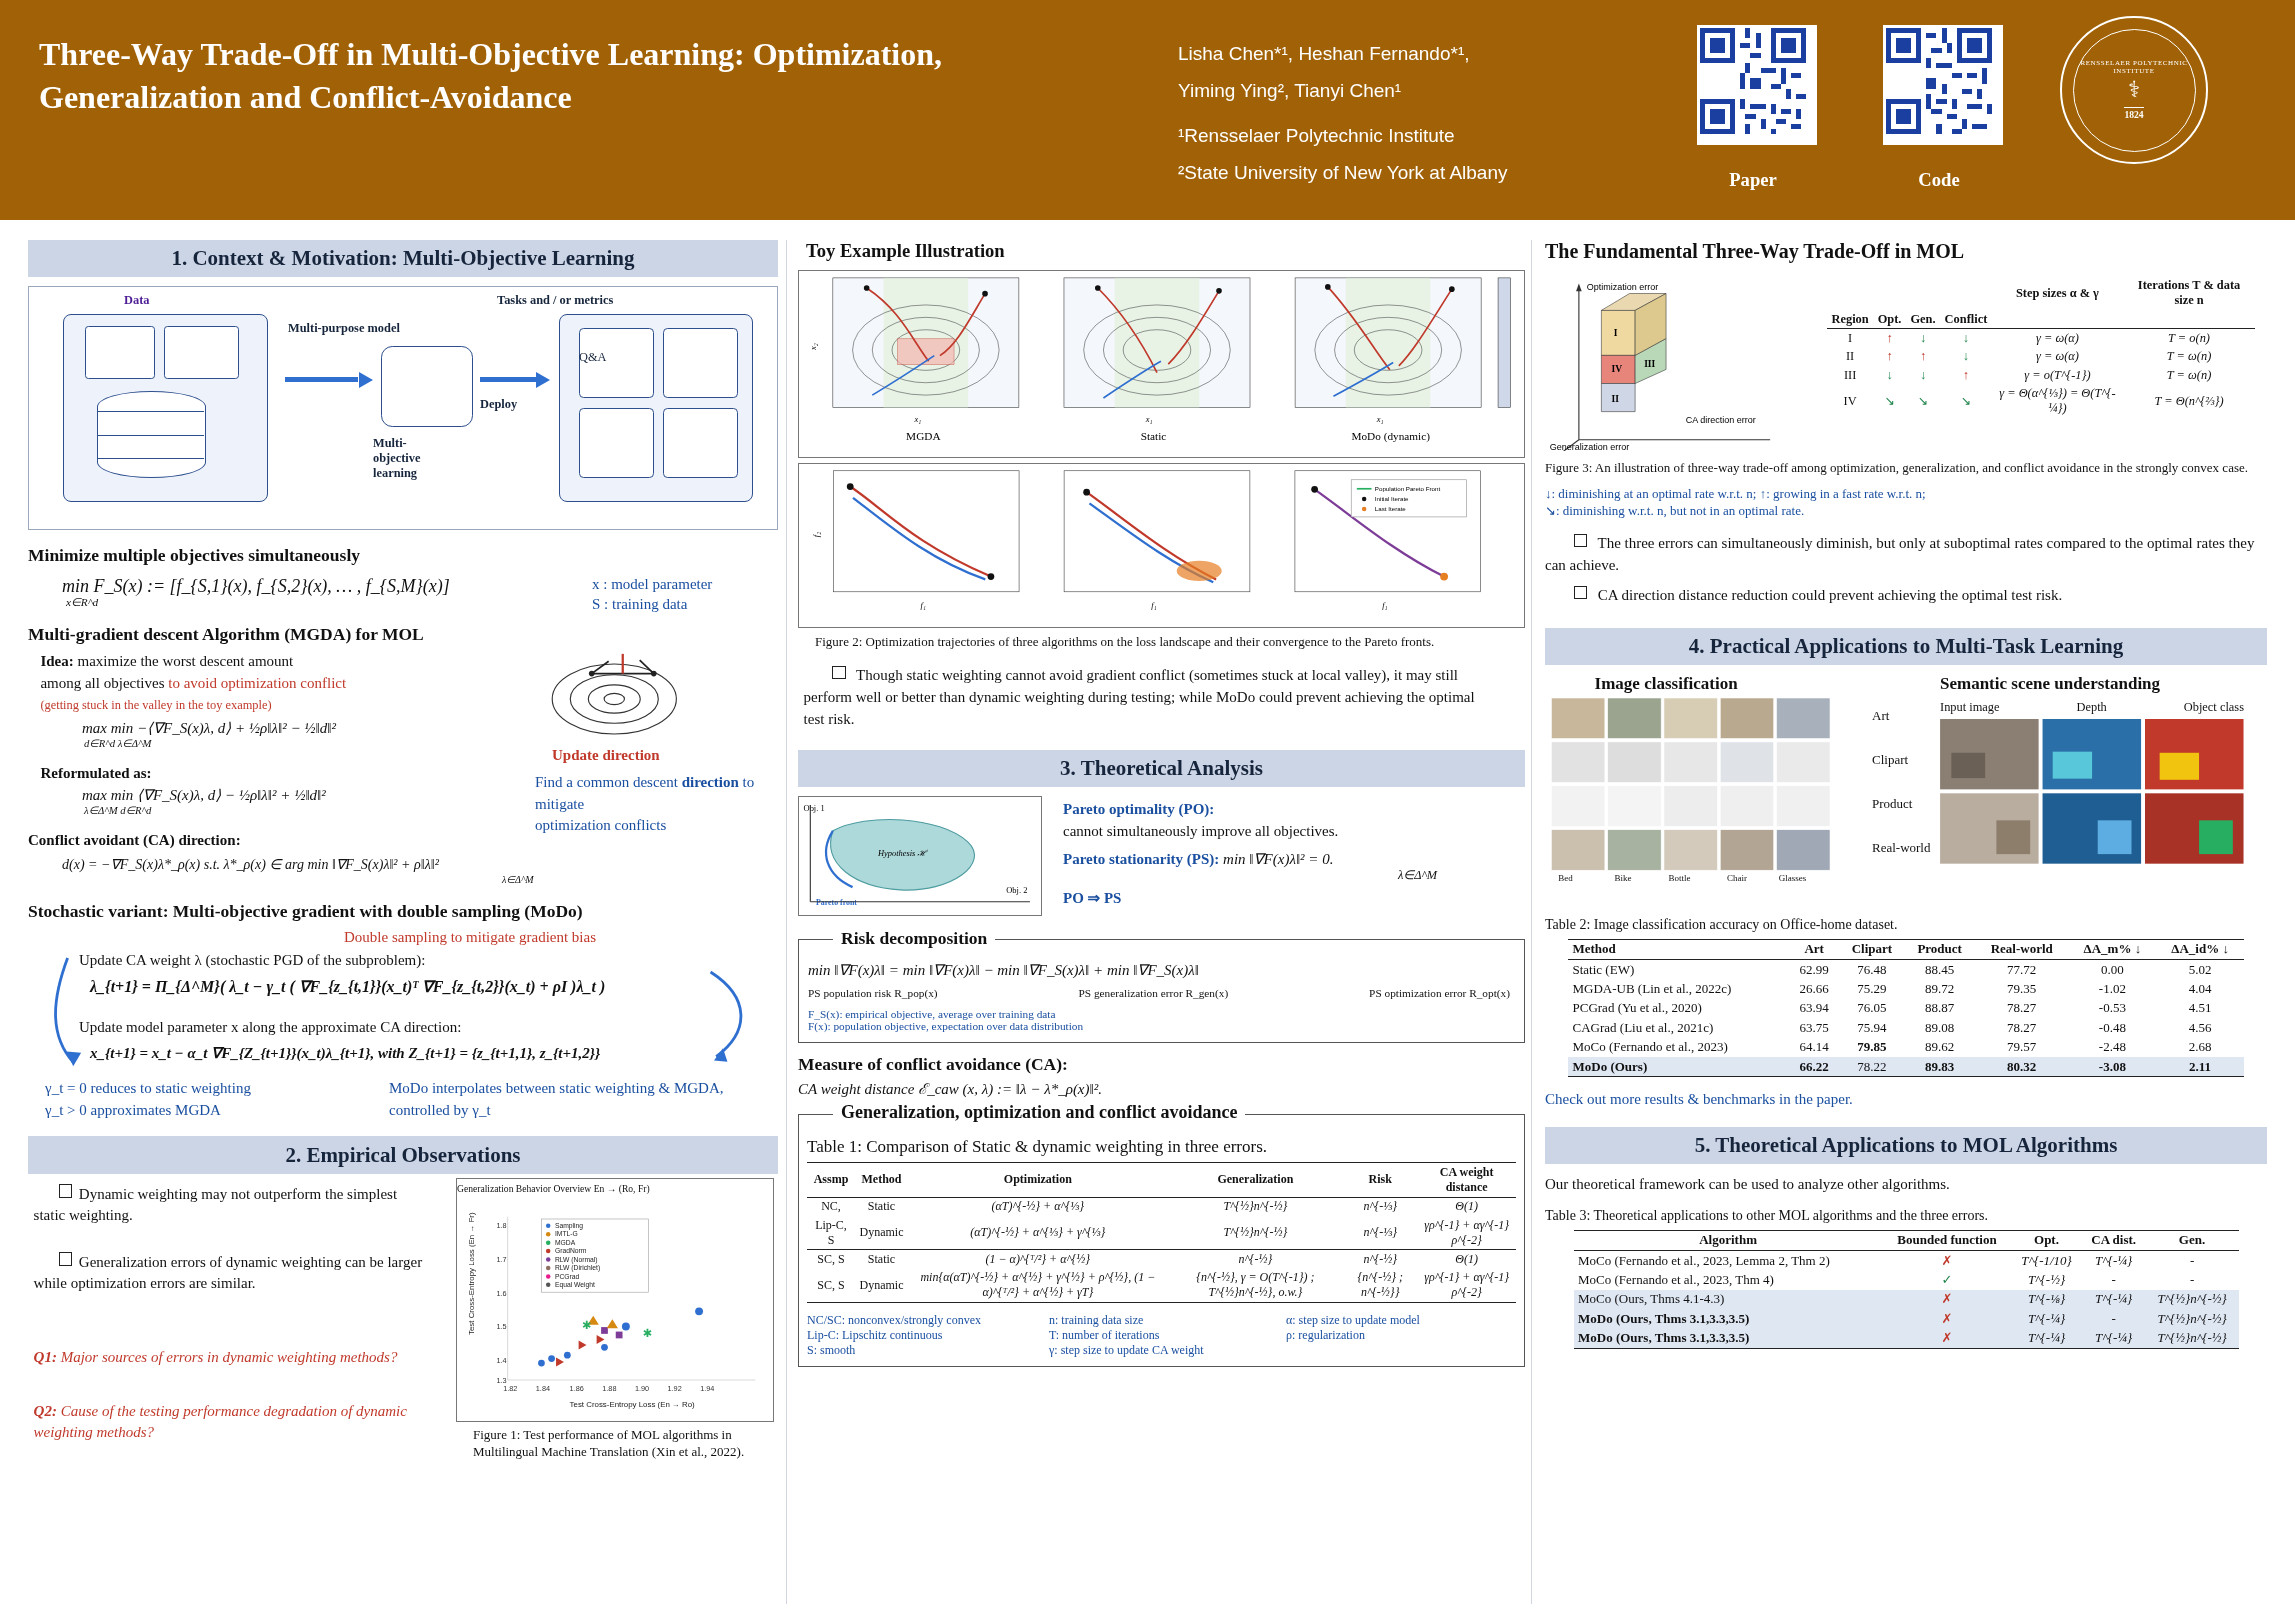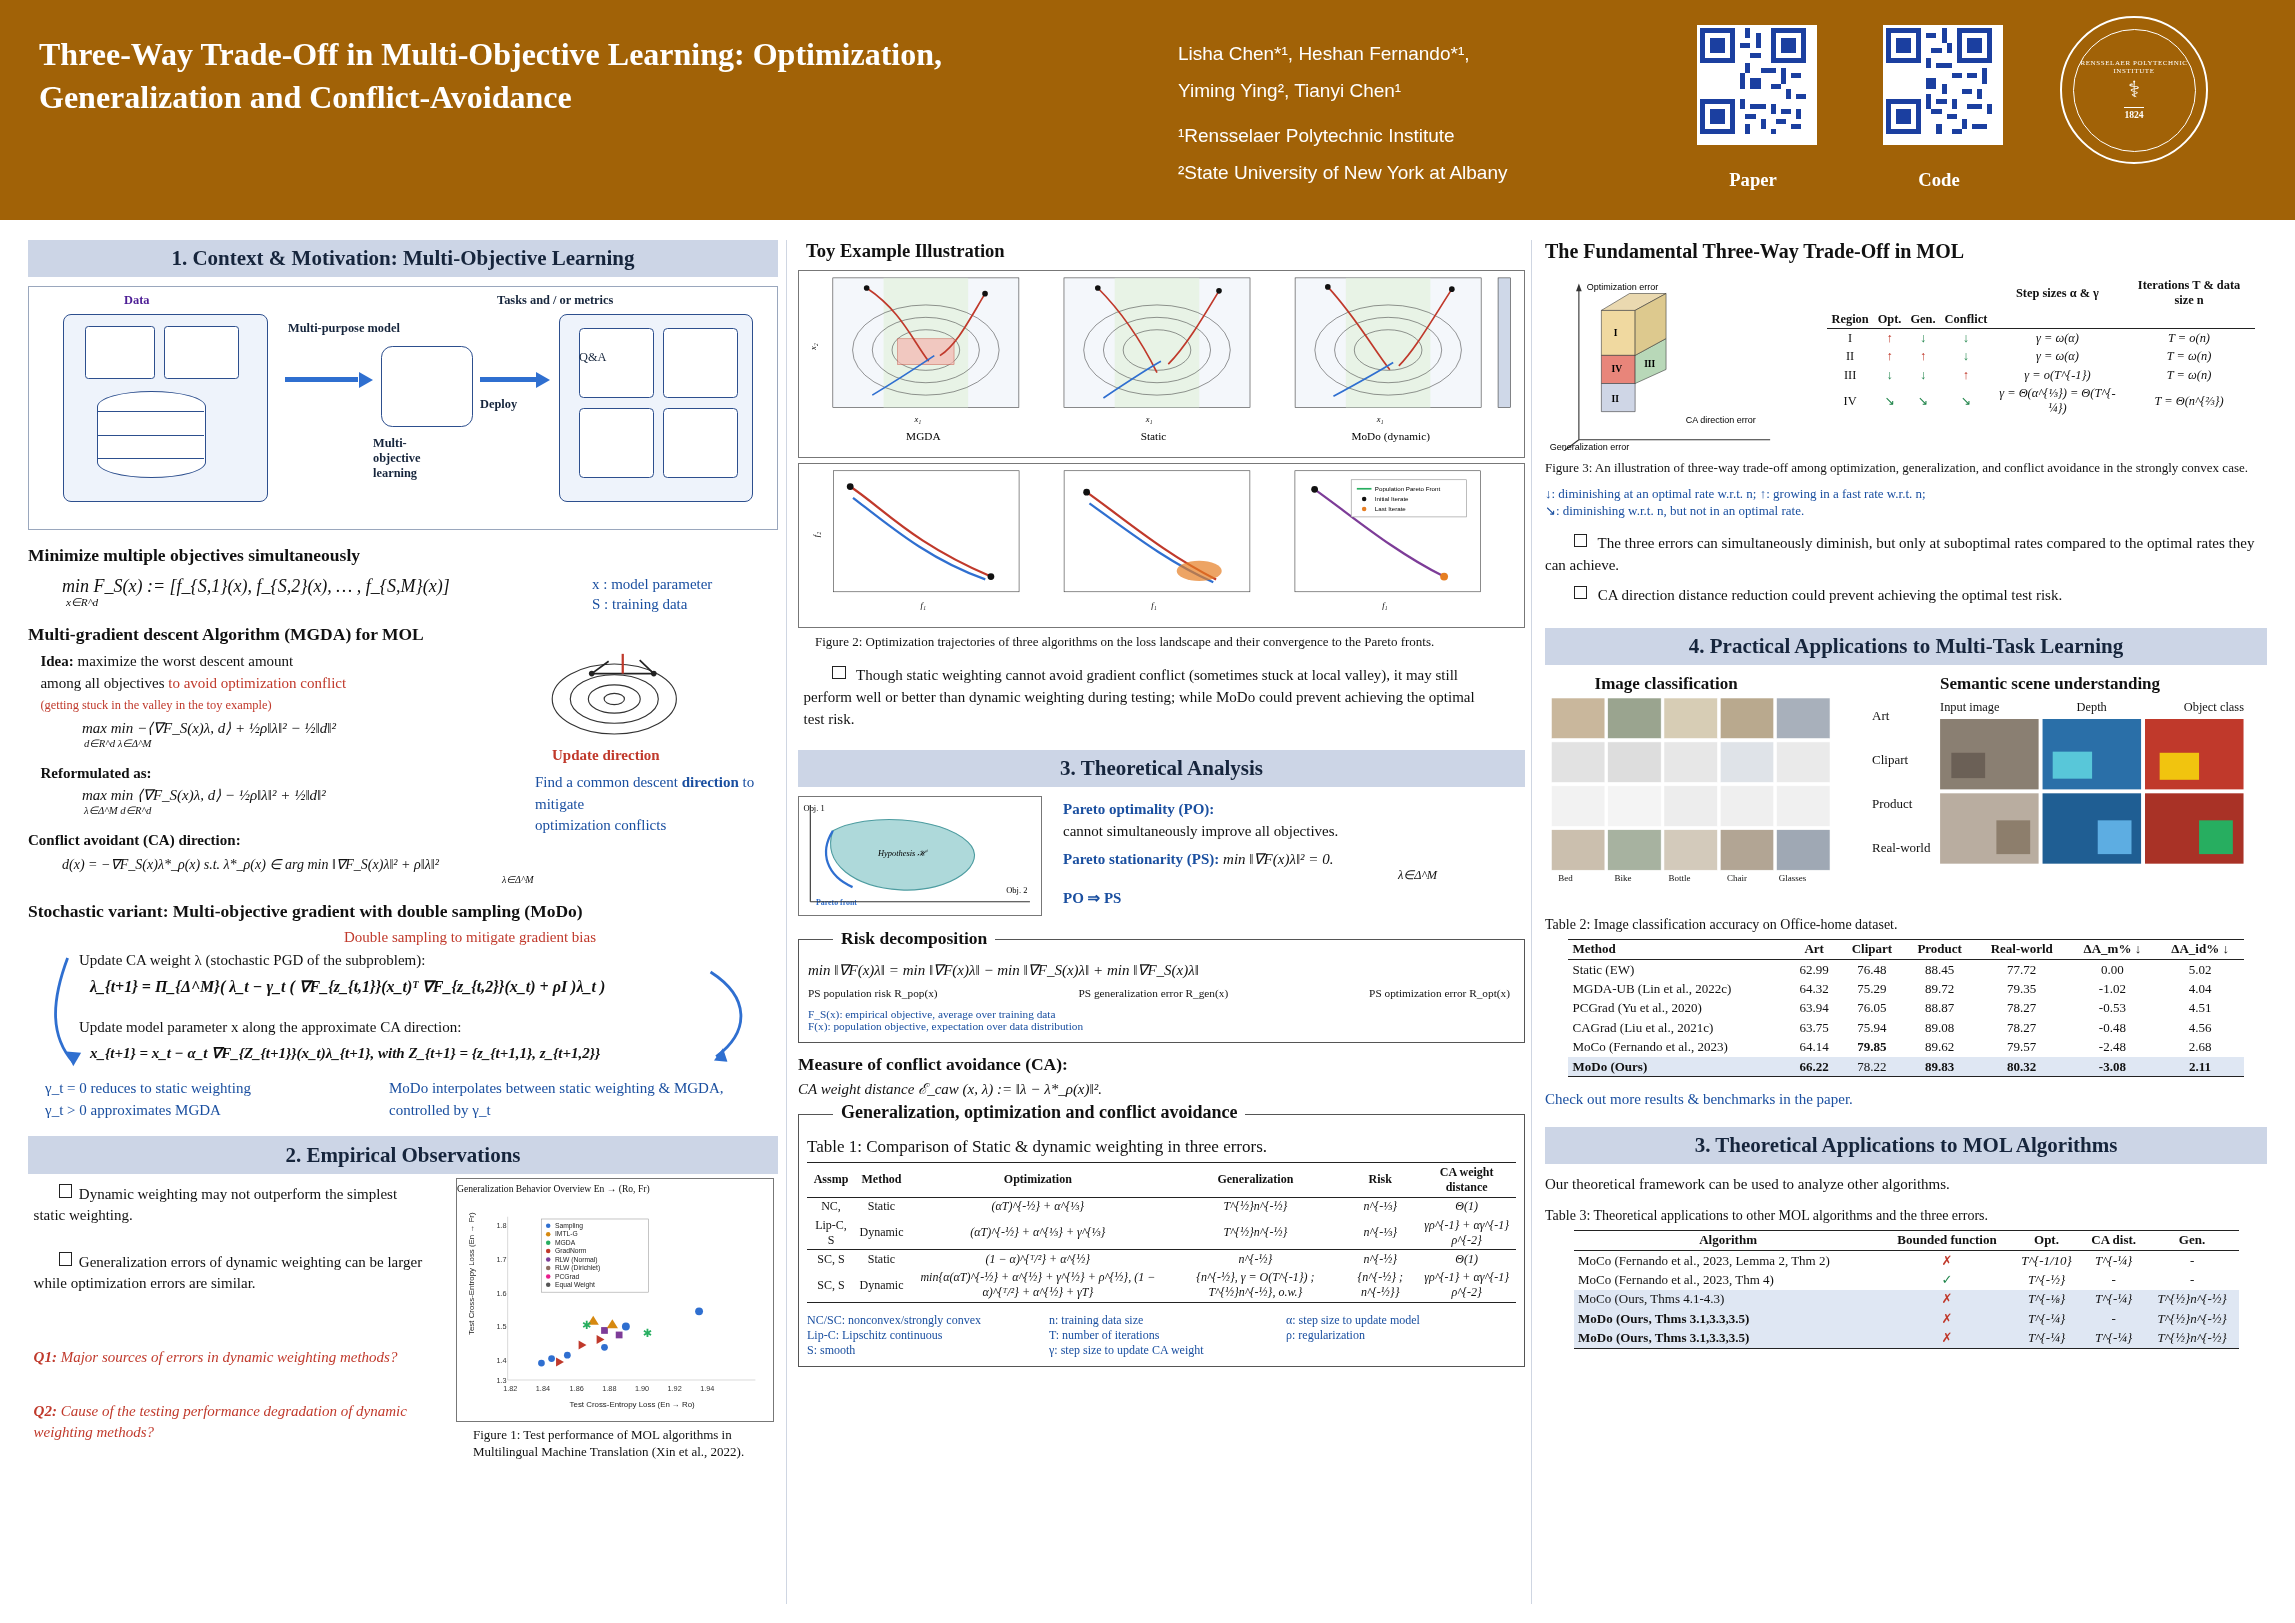--- a/index.html
+++ b/index.html
@@ -733,21 +733,21 @@
           <td style="text-align:left">Static (EW)</td>
           <td>62.99</td>
           <td>76.48</td>
           <td>88.45</td>
           <td>77.72</td>
           <td>0.00</td>
           <td>5.02</td>
         </tr>
         <tr>
           <td style="text-align:left">MGDA-UB (Lin et al., 2022c)</td>
-          <td>64.32</td>
+          <td>26.66</td>
           <td>75.29</td>
           <td>89.72</td>
           <td>79.35</td>
           <td>-1.02</td>
           <td>4.04</td>
         </tr>
         <tr>
           <td style="text-align:left">PCGrad (Yu et al., 2020)</td>
           <td>63.94</td>
           <td>76.05</td>
@@ -781,21 +781,21 @@
           <td style="font-weight:bold">89.83</td>
           <td style="font-weight:bold">80.32</td>
           <td style="font-weight:bold">-3.08</td>
           <td style="font-weight:bold">2.11</td>
         </tr>
       </tbody>
     </table>
 
     <div class="blue txt" style="margin-top:11.3px;">Check out more results &amp; benchmarks in the paper.</div>
 
-    <div class="sec-head" style="margin-top:17px;">3. Theoretical Applications to MOL Algorithms</div>
+    <div class="sec-head" style="margin-top:17px;">5. Theoretical Applications to MOL Algorithms</div>
 
     <div class="txt" style="margin-top:10px;">
       <span>Our theoretical framework can be used to analyze other algorithms.</span>
     </div>
 
     <div class="center" style="font-size:14px;margin-top:12.4px;">Table 3: Theoretical applications to other MOL algorithms and the three errors.</div>
 
     <table class="tbl" style="width:665px;margin:5.6px auto 0 auto;font-size:13px;">
       <thead>
         <tr class="rule-top rule-mid">

